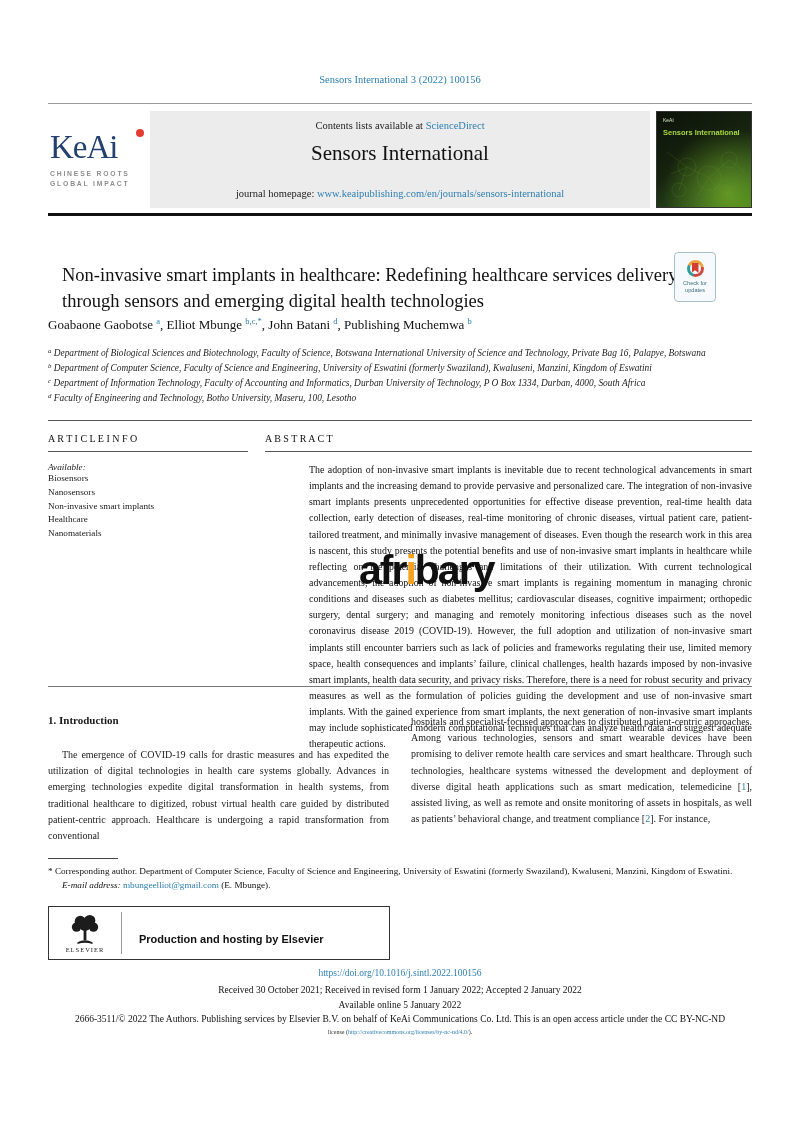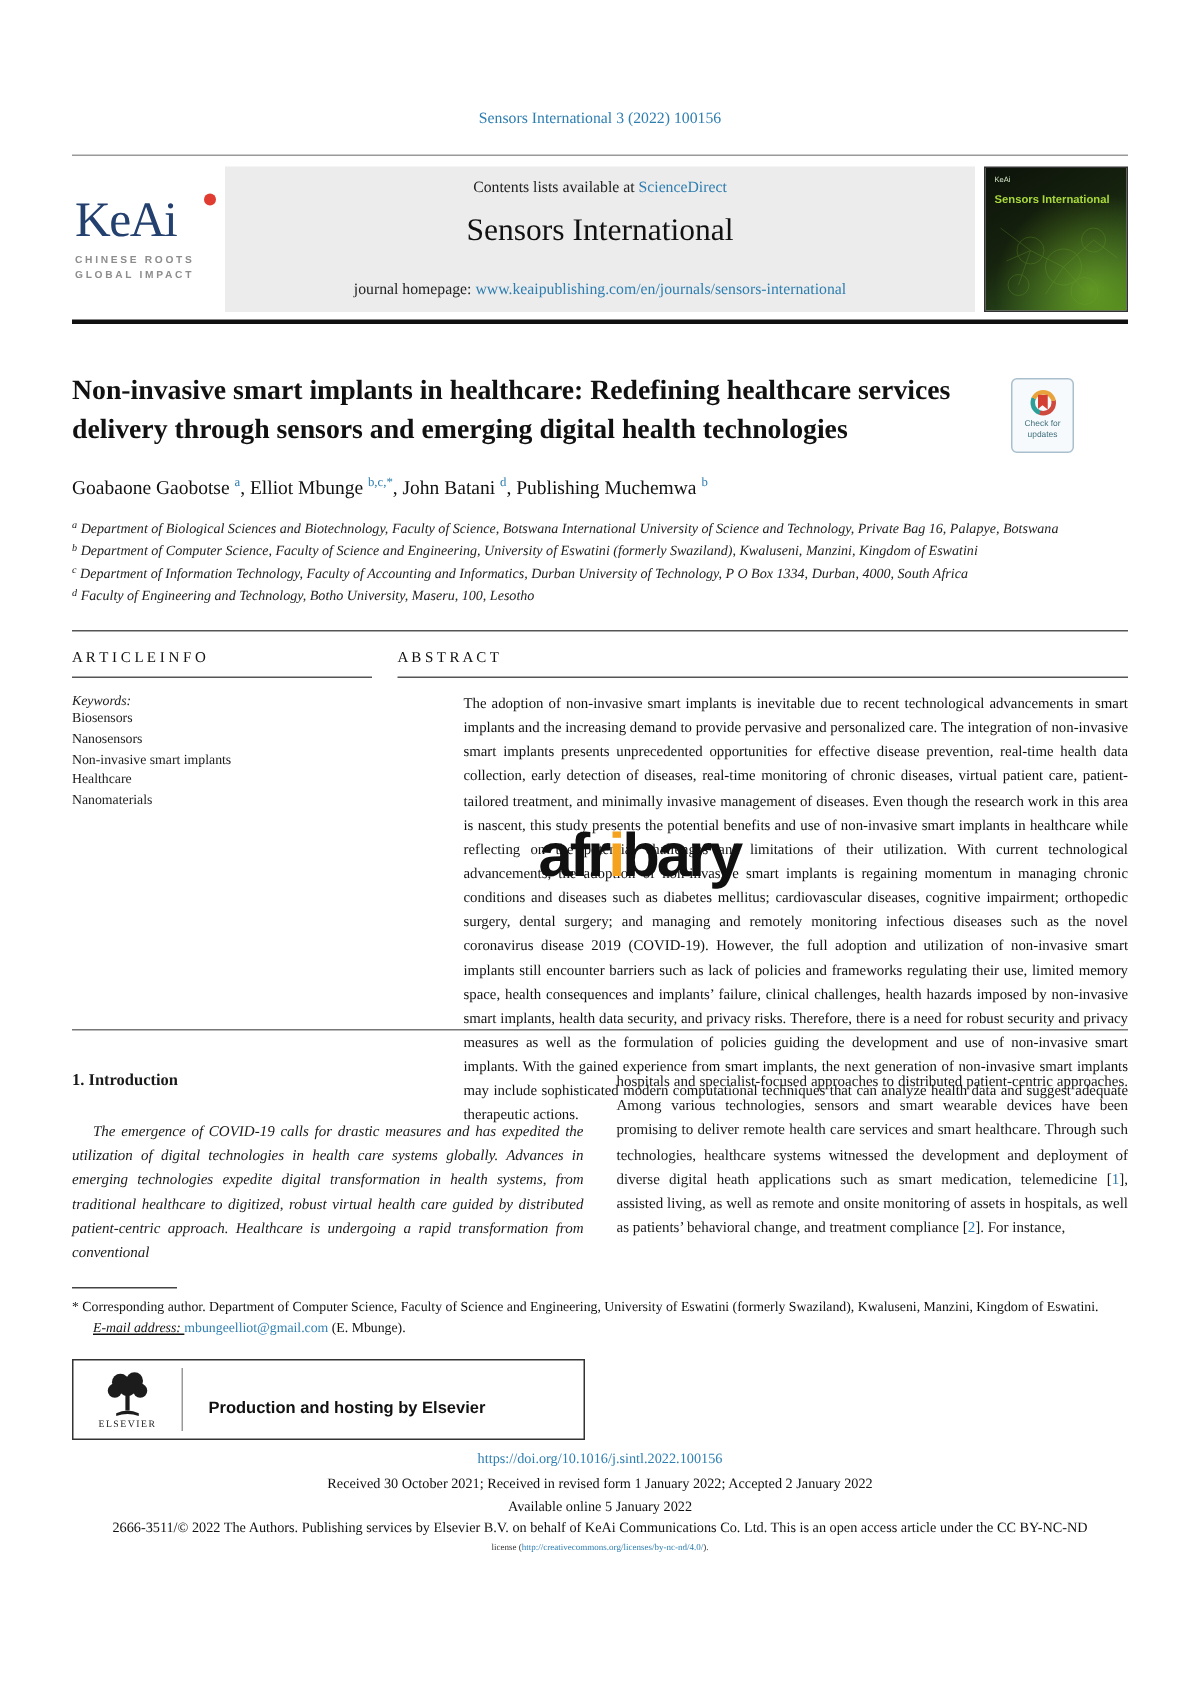--- a/index.html
+++ b/index.html
@@ -30,21 +30,21 @@
       radial-gradient(circle at 75% 85%, rgba(140,210,45,0.55), rgba(0,0,0,0) 60%),
       linear-gradient(150deg, #0c120a 0%, #16230e 45%, #27451a 75%, #3c6d17 100%);
     border:1px solid #333; box-sizing:border-box; }
   .cover-brand { position:absolute; top:5px; left:6px; font-size:5px; color:#d7e8c8; font-family:"Liberation Sans", sans-serif; }
   .cover-title { position:absolute; top:16px; left:6px; font-size:7.5px; font-weight:bold; color:#a8d83a; font-family:"Liberation Sans", sans-serif; }
   .cover-mesh { position:absolute; inset:0; opacity:0.5; }
 
   .rule-black { top:213px; left:48px; width:704px; height:3px; background:#111; }
 
   
-  .title { top:248px; left:48px; width:616px; font-size:18.5px; line-height:1.42; font-weight:bold; color:#111; margin:0; }
+  .title { top:248px; left:48px; width:616px; font-size:18.5px; line-height:1.42; font-weight:normal; color:#111; margin:14px; }
   .badge { top:252px; left:674px; width:40px; height:48px; border:1px solid #a9bfce; border-radius:4px; background:#f7fafc;
     display:flex; flex-direction:column; align-items:center; justify-content:center; gap:3px; cursor:pointer; }
   .badge-ring { width:17px; height:17px; border-radius:50%;
     background:conic-gradient(#e8a33c 0 22%, #cf4a3e 22% 55%, #2f9e98 55% 82%, #e8a33c 82% 100%);
     display:flex; align-items:center; justify-content:center; }
   .badge-ring-inner { width:11px; height:11px; border-radius:50%; background:#f7fafc; display:flex; align-items:flex-start; justify-content:center; }
   .badge-bookmark { width:7px; height:10px; background:#d43f34; clip-path:polygon(0 0,100% 0,100% 100%,50% 72%,0 100%); }
   .badge-text { font-family:"Liberation Sans", sans-serif; font-size:5.6px; color:#41707e; text-align:center; line-height:1.25; }
 
   
@@ -69,28 +69,28 @@
   .watermark .wm-i { color:#f5a21f; }
 
   .rule-sec { top:686px; left:48px; width:704px; height:1px; background:#777; }
 
   
   .body-cols { top:714px; left:48px; width:704px; }
   .bc-left  { position:absolute; left:0; top:0; width:341px; }
   .bc-right { position:absolute; left:363px; top:0; width:341px; }
   .sec-heading { font-size:11px; font-weight:bold; margin:0 0 21px 0; }
   .body-p { margin:0; font-size:10px; line-height:1.62; text-align:justify; }
-  .indent { text-indent:14px;font-style:italic; }
+  .indent { text-indent:14px; }
   .ref { color:#2e7eb0; cursor:pointer; }
 
   
   .fn-rule { top:858px; left:48px; width:70px; height:1px; background:#444; }
   .footnote { top:865px; left:48px; width:704px; font-size:9.2px; line-height:1.5; color:#111; }
   .fn-email { text-indent:14px; }
-  .em-label { font-style:italic;text-decoration:underline; }
+  .em-label { font-style:italic; }
 
   
   .els-box { top:906px; left:48px; width:340px; height:52px; border:1px solid #333; }
   .els-cell { position:absolute; left:0; top:0; width:72px; height:100%; display:flex; flex-direction:column; align-items:center; justify-content:center; }
   .els-divider { position:absolute; left:72px; top:5px; bottom:5px; width:1px; background:#999; }
   .els-word { font-size:6.5px; letter-spacing:1px; color:#222; margin-top:1px; }
   .els-caption { position:absolute; left:90px; top:26px; font-family:"Liberation Sans", sans-serif; font-weight:bold; font-size:11px; color:#111; }
 
   
   .footer { top:966px; left:48px; width:704px; font-size:9.5px; line-height:1.5; color:#111;text-align:center; }
@@ -173,21 +173,21 @@
     <div><span class="affil-sup">c</span> <span>Department of Information Technology, Faculty of Accounting and Informatics, Durban University of Technology, P O Box 1334, Durban, 4000, South Africa</span></div>
     <div><span class="affil-sup">d</span> <span>Faculty of Engineering and Technology, Botho University, Maseru, 100, Lesotho</span></div>
   </div>
 
   <div class="abs rule-mid"></div>
 
   <div class="abs meta-row">
     <div class="info-col">
       <div class="col-heading">A R T I C L E  I N F O</div>
       <div class="heading-rule"></div>
-      <div class="kw-label">Keywords:</div>
+      <div class="kw-label">Available:</div>
       <div class="kw-item">Biosensors</div>
       <div class="kw-item">Nanosensors</div>
       <div class="kw-item">Non-invasive smart implants</div>
       <div class="kw-item">Healthcare</div>
       <div class="kw-item">Nanomaterials</div>
     </div>
     <div class="abs-col">
       <div class="col-heading">A B S T R A C T</div>
       <div class="heading-rule"></div>
       <div class="abstract-body">

